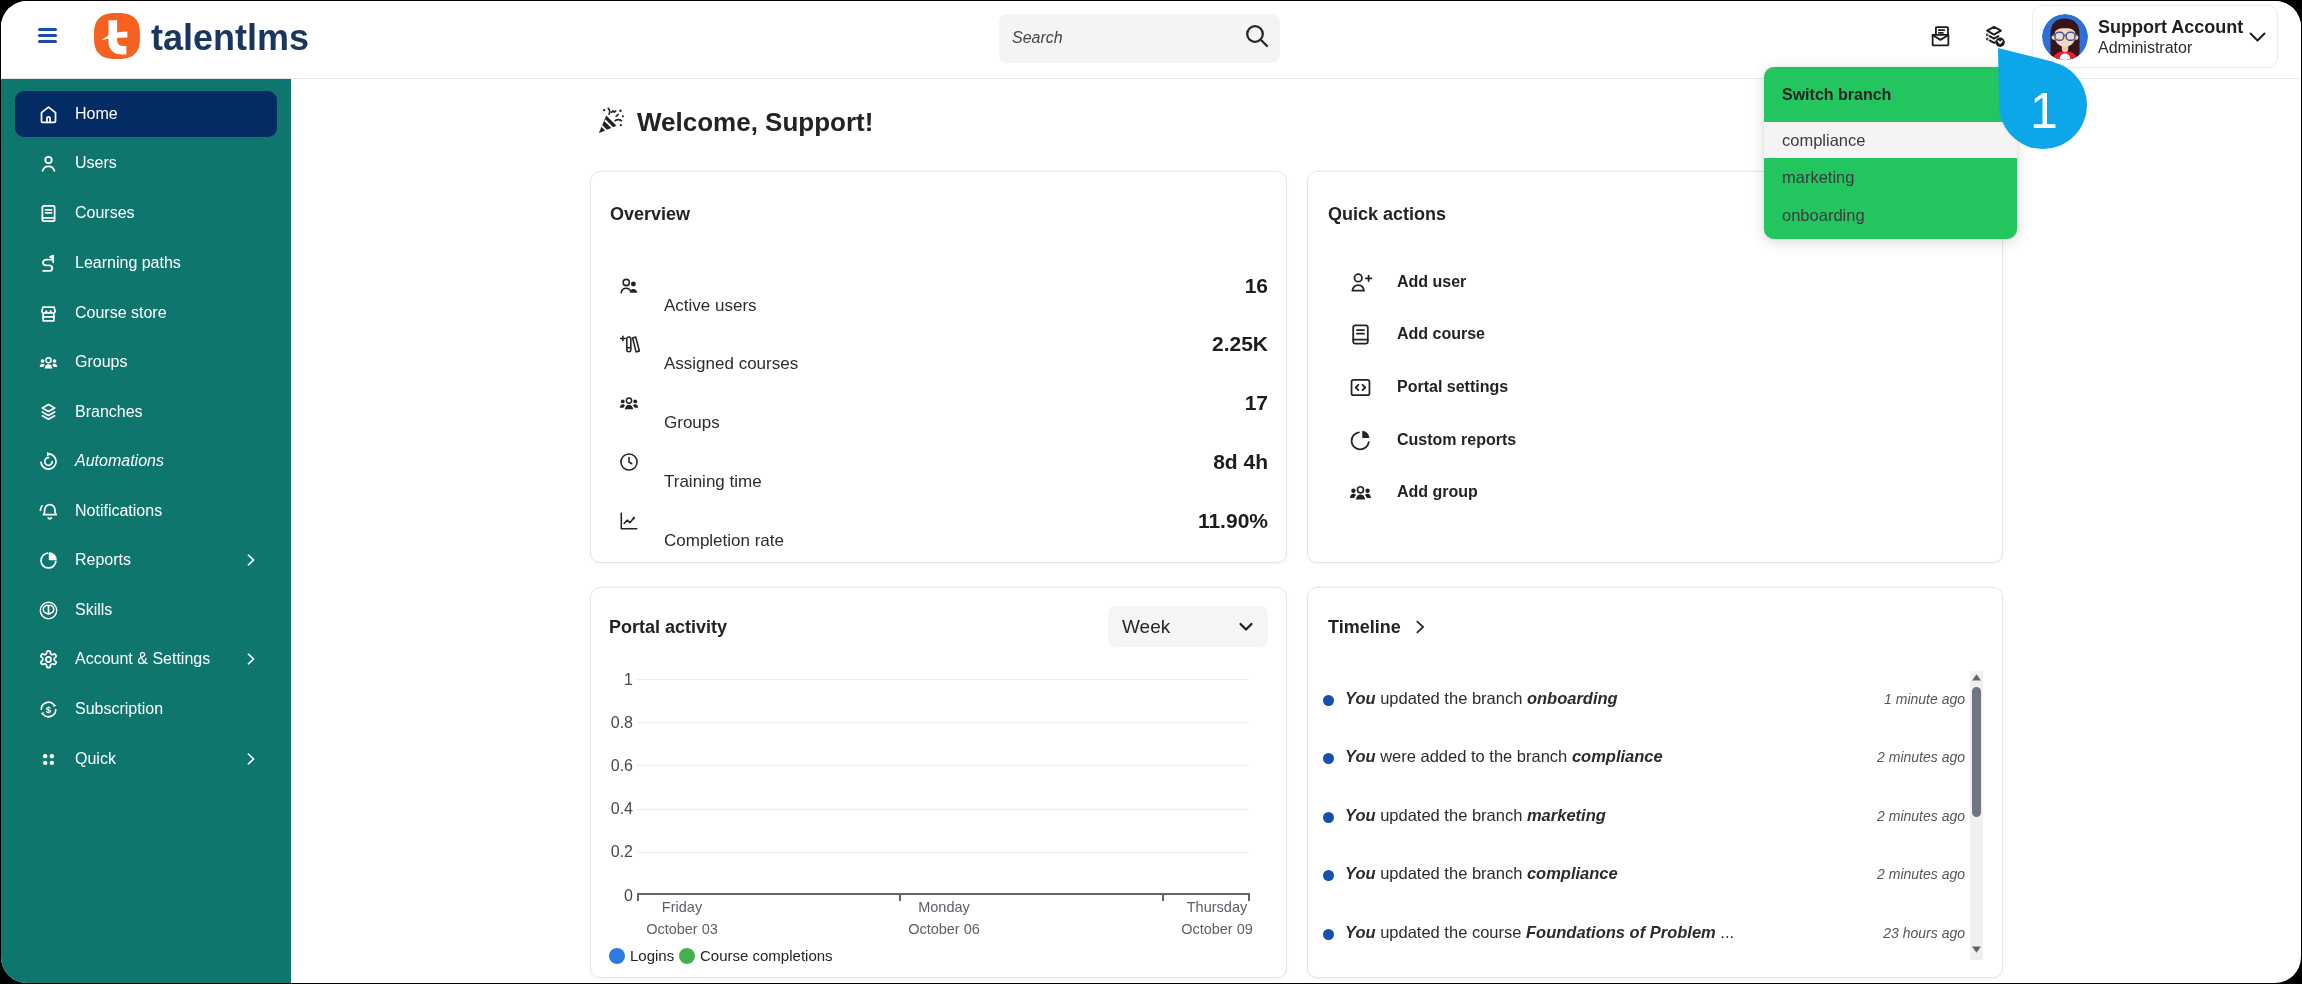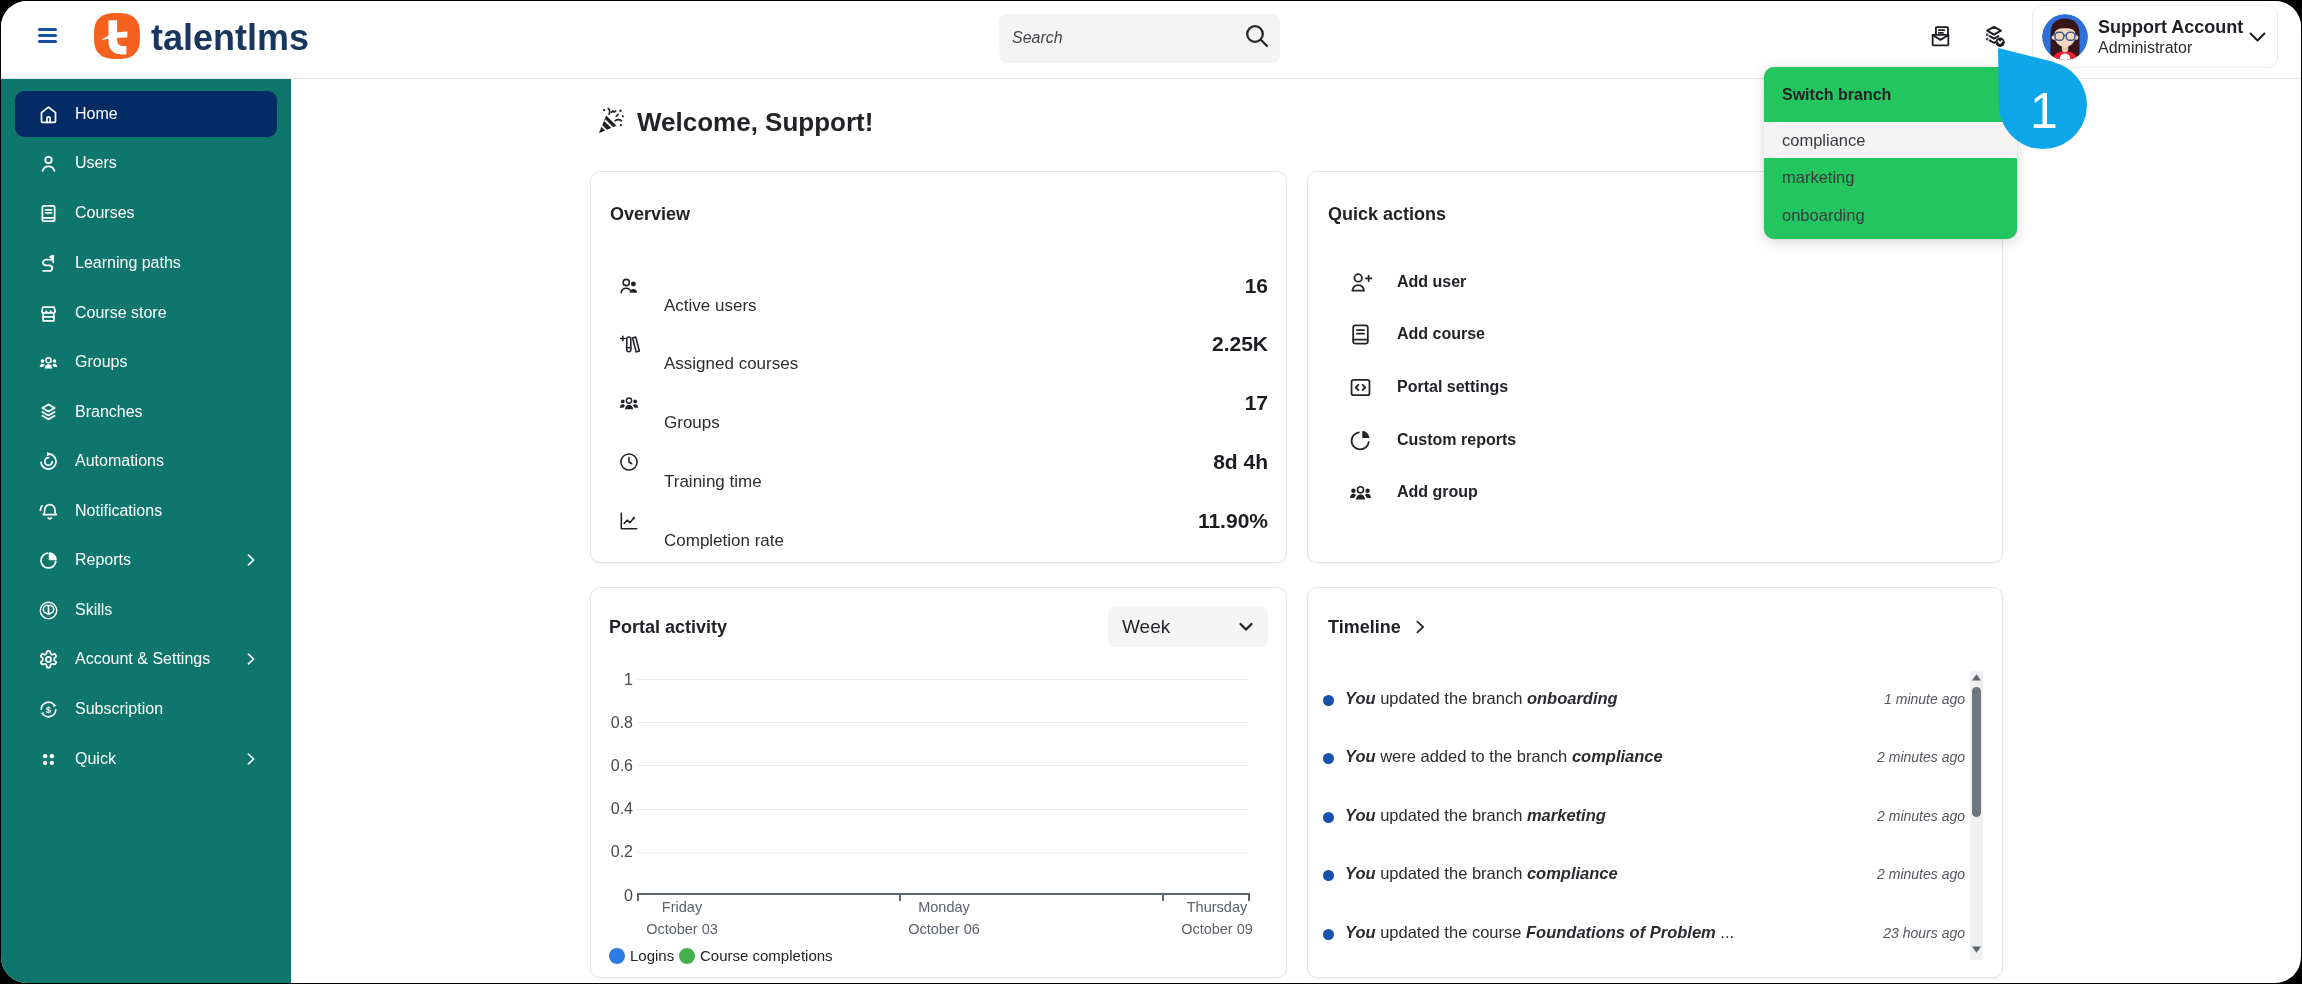--- a/index.html
+++ b/index.html
@@ -187,21 +187,21 @@
       <span class="lb">Groups</span>
     </div>
     <div class="nav-item" style="top:309px;">
       <svg class="ic" viewBox="0 0 24 24" fill="none" stroke="#fff" stroke-width="2" stroke-linecap="round" stroke-linejoin="round">
             <path d="M12 2.8 19 6.8l-7 4-7-4z"></path>
             <path d="m5 11.4 7 4 7-4"></path>
             <path d="m5 15.8 7 4 7-4"></path>
           </svg>
       <span class="lb">Branches</span>
     </div>
-    <div class="nav-item" style="top:358px;">
+    <div class="nav-item" style="top:358px;font-style:italic;">
       <svg class="ic" viewBox="0 0 24 24" fill="none" stroke="#fff" stroke-width="2" stroke-linecap="round" stroke-linejoin="round">
             <path d="M12 3.4a8.6 8.6 0 1 1-8.55 9.5"></path>
             <path d="M12 7.7a4.3 4.3 0 1 0 4.3 4.3"></path>
             <path d="m10.5 0.9 4.2 3-4.6 2.3z" fill="#fff" stroke="none"></path>
           </svg>
       <span class="lb">Automations</span>
     </div>
     <div class="nav-item" style="top:408px;">
       <svg class="ic" viewBox="0 0 24 24" fill="none" stroke="#fff" stroke-width="2" stroke-linecap="round" stroke-linejoin="round">
             <path d="M7.7 9.9a5.8 5.8 0 0 1 11.6 0c0 4.3 1.5 5.8 1.5 5.8H6.2s1.5-1.5 1.5-5.8"></path>

